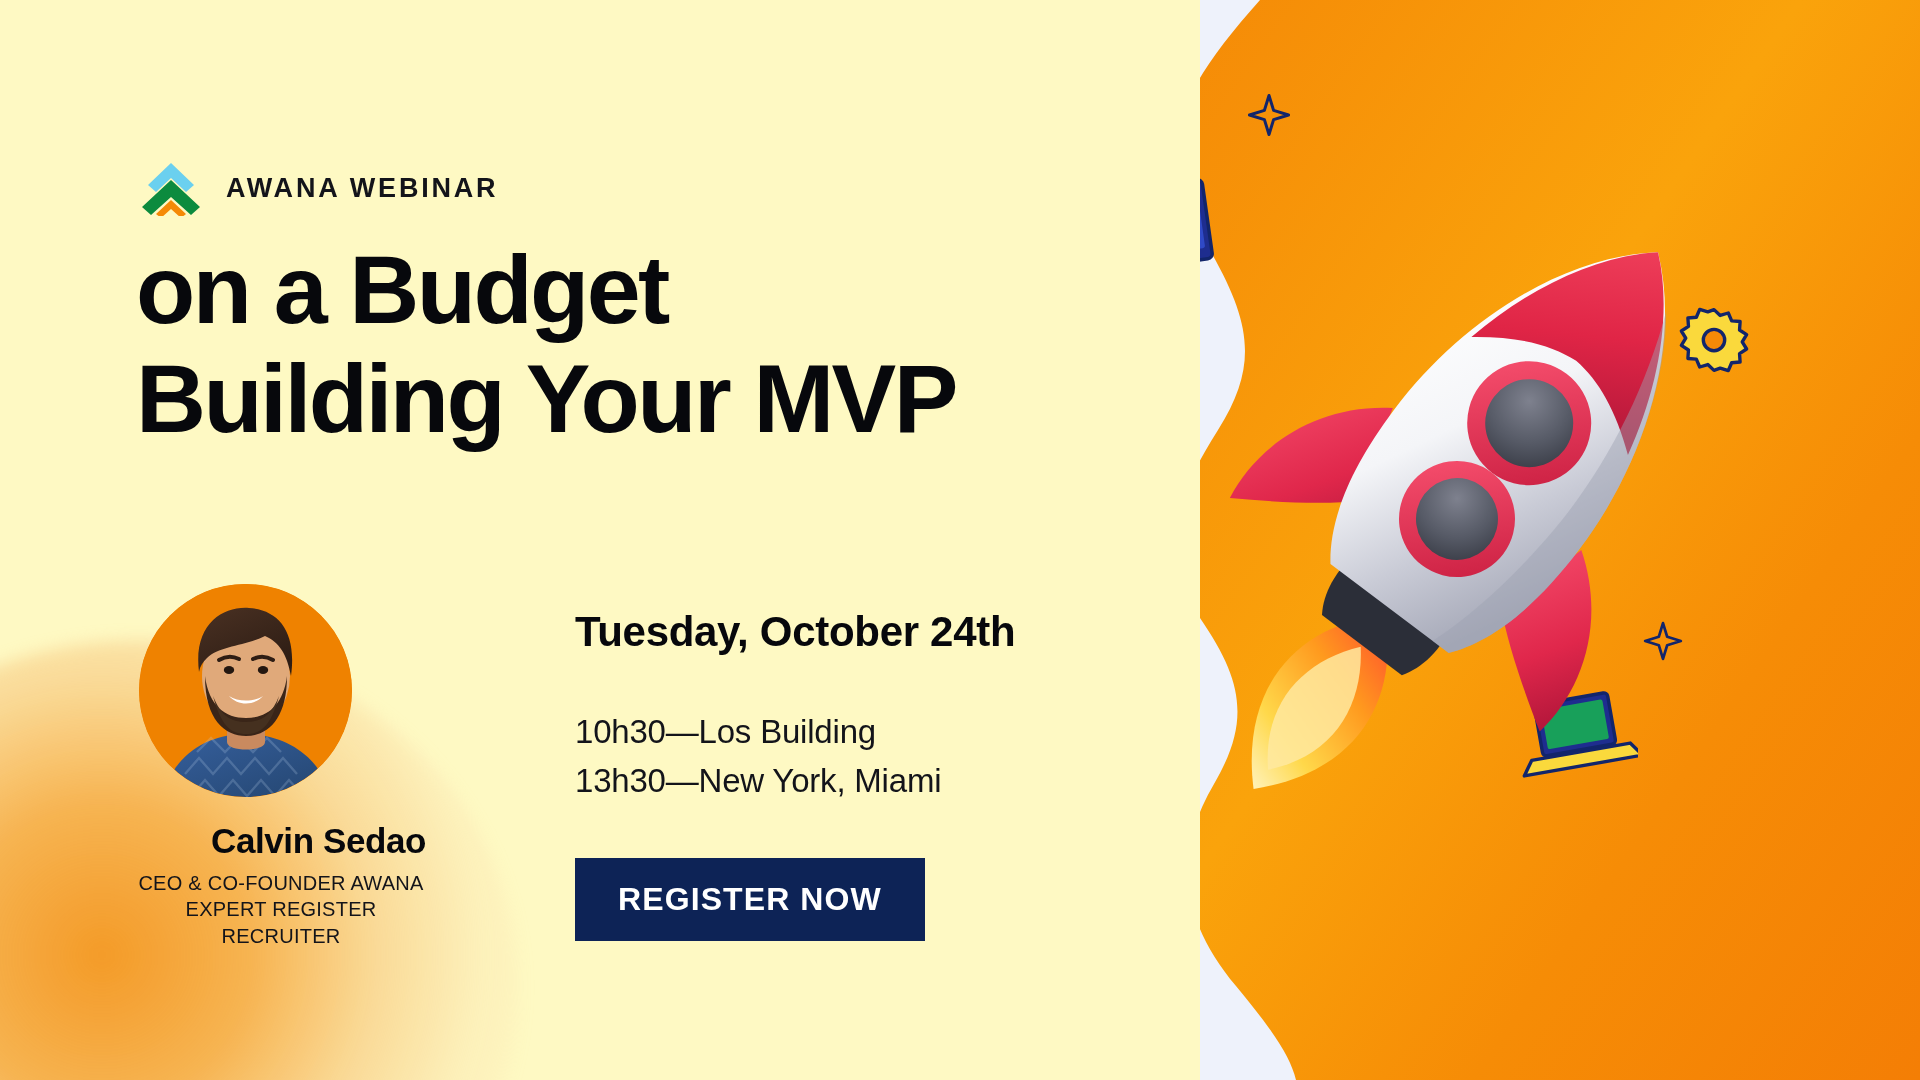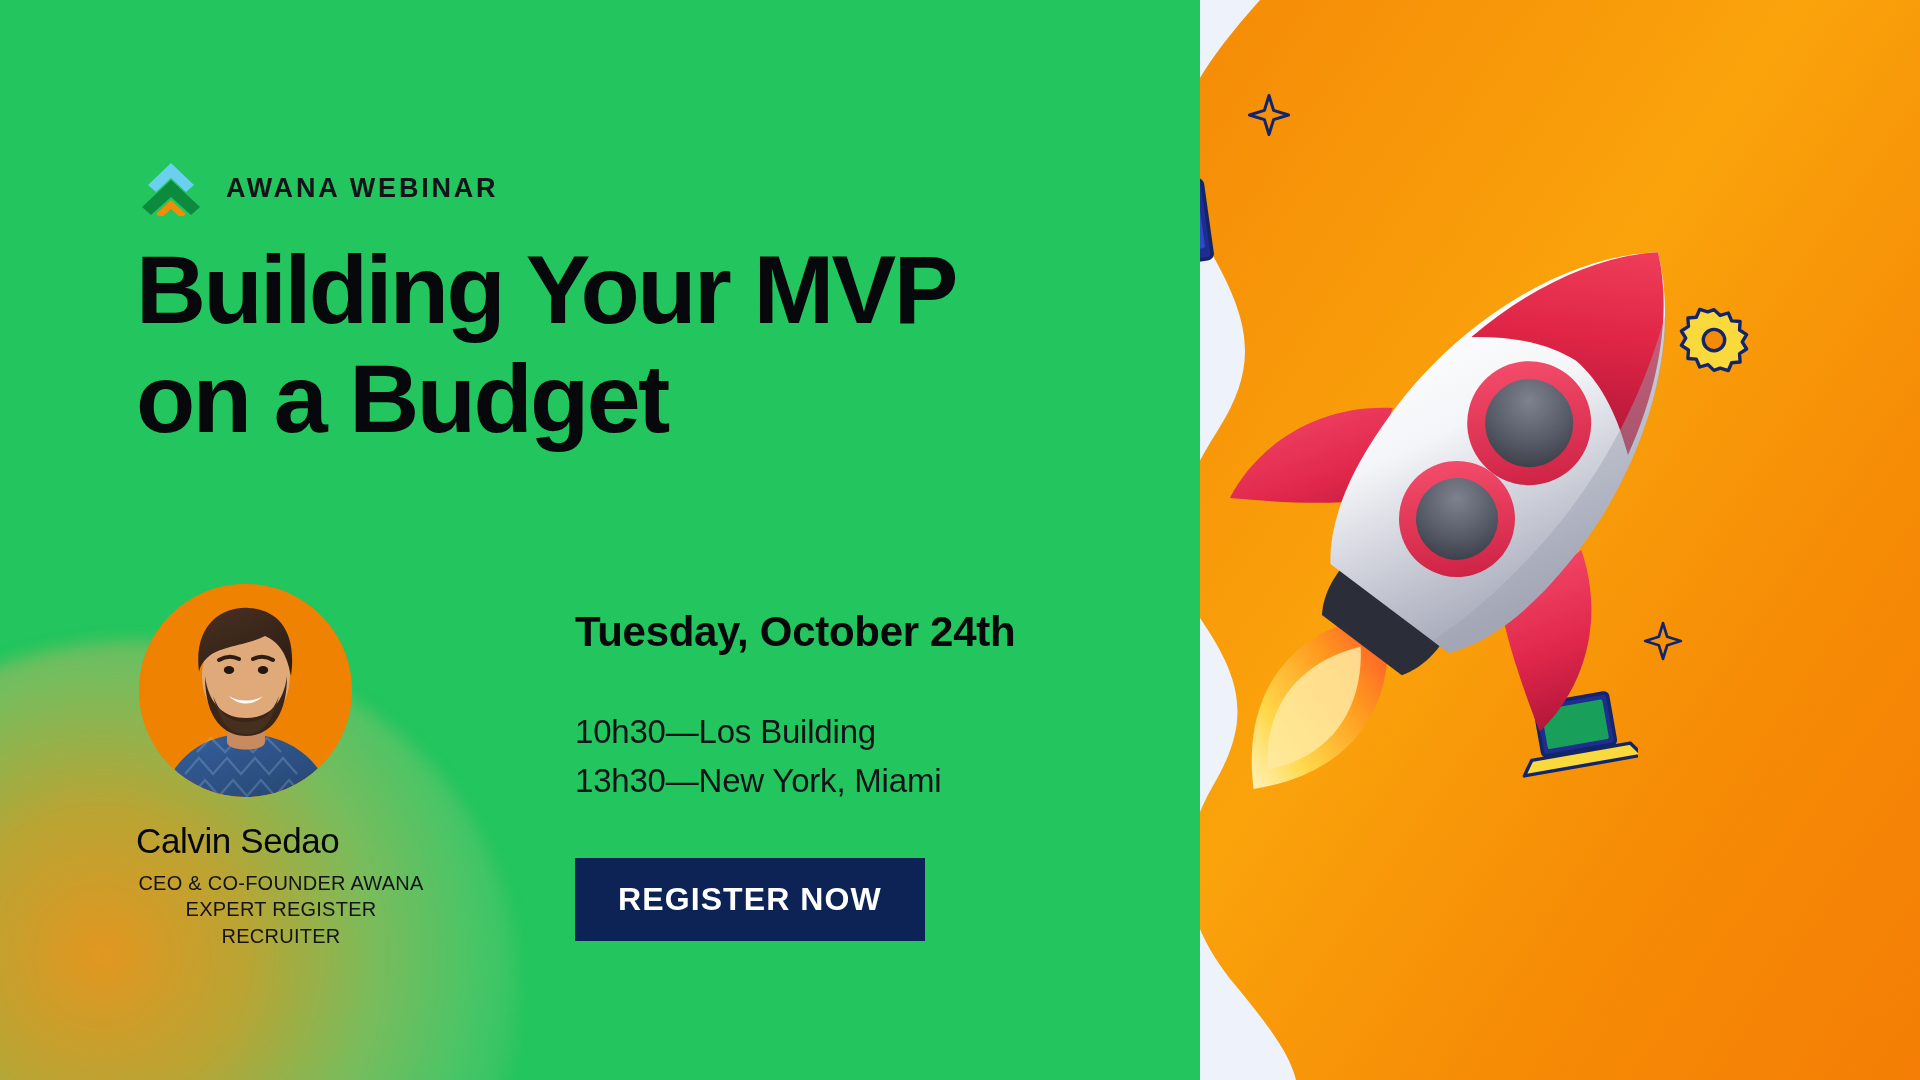--- a/index.html
+++ b/index.html
@@ -6,21 +6,21 @@
   html,body { width:1920px; height:1080px; overflow:hidden; }
   body {
     font-family:"Liberation Sans", sans-serif;
     background:#eef2fb;
     position:relative;
   }
 
   
   #left-panel {
     position:absolute; left:0; top:0; width:1200px; height:1080px;
-    background:#22c55e; overflow:hidden; z-index:2;
+    background:#fef9c3; overflow:hidden; z-index:2;
   }
   #corner-glow {
     position:absolute; left:-240px; bottom:-260px;
     width:760px; height:700px; border-radius:50%;
     background:radial-gradient(circle at 45% 45%,
         rgba(243,146,26,.92) 0%,
         rgba(243,152,36,.72) 26%,
         rgba(245,175,90,.42) 48%,
         rgba(247,200,145,.18) 66%,
         rgba(238,242,251,0) 80%);
@@ -49,22 +49,22 @@
 
   
   #speaker-block { position:absolute; left:136px; top:584px; width:330px; }
   #avatar {
     width:213px; height:213px; border-radius:50%;
     background:#ef8200; overflow:hidden; position:relative;
     margin-left:3px;
   }
   #avatar svg { display:block; width:100%; height:100%; }
   #speaker-name {
-    margin-top:24px; font-size:35px; font-weight:400;
-    color:#07080c; letter-spacing:-.4px; text-align:left;
+    margin-top:24px; font-size:35px; font-weight:700;
+    color:#07080c; letter-spacing:-.4px; text-align:right;
     width:290px;
   }
   .speaker-role {
     font-size:20px; font-weight:500; color:#13141a;
     letter-spacing:.25px; text-align:center; width:290px;
     line-height:1.32;
   }
   #speaker-role-1 { margin-top:9px; }
 
   
@@ -244,22 +244,22 @@
   <div id="logo-row">
     <svg id="logo-mark" viewBox="0 0 66 56">
       <path d="M33 3 L56 25 L48 32 L33 18 L18 32 L10 25 Z" fill="#6BD0EF"></path>
       <path d="M33 20 L62 47 L53 55 L33 37 L13 55 L4 47 Z" fill="#0C8B3E"></path>
       <path d="M33 40 L48 54 L43 58 L33 49 L23 58 L18 54 Z" fill="#F58A07"></path>
     </svg>
     <span id="logo-text">AWANA WEBINAR</span>
   </div>
 
   <h1 id="headline">
+    <span class="hl-line">on a Budget</span>
     <span class="hl-line">Building Your MVP</span>
-    <span class="hl-line">on a Budget</span>
   </h1>
 
   <div id="speaker-block">
     <div id="avatar">
       <svg viewBox="0 0 213 213">
         <defs>
           <clipPath id="avClip">
               <circle cx="106.5" cy="106.5" r="106.5"></circle>
             </clipPath>
           <linearGradient id="shirtG" x1="0" y1="0" x2="1" y2="1">

